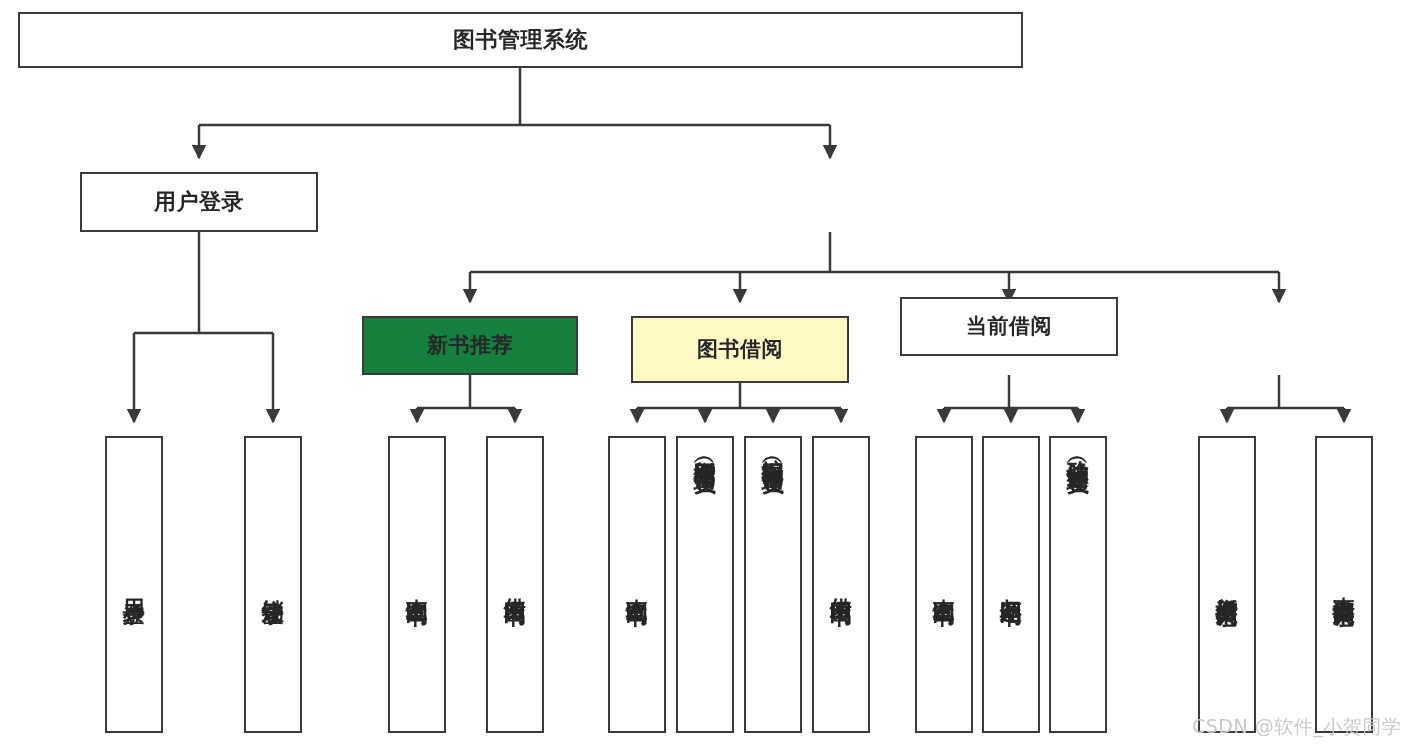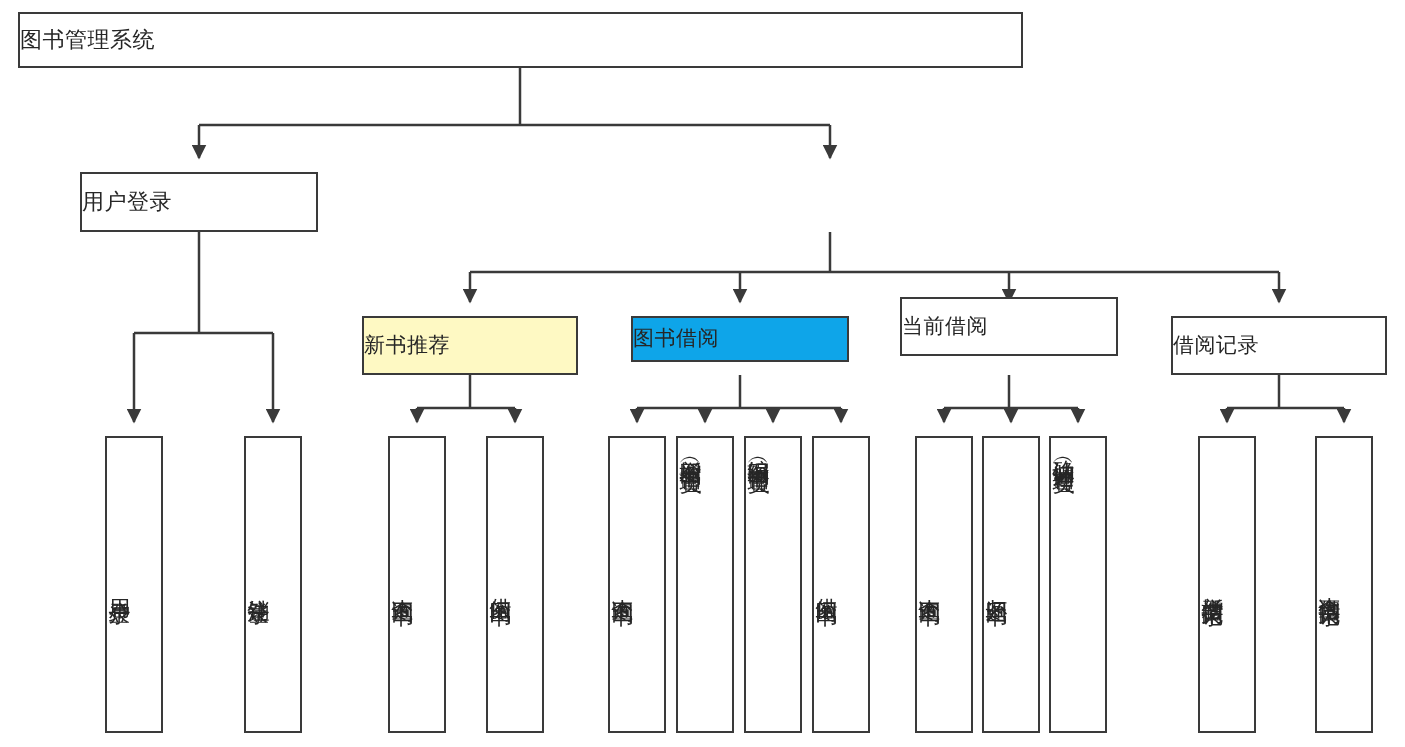--- a/index.html
+++ b/index.html
@@ -25,20 +25,22 @@
     height: 747px;
     pointer-events: none;
   }
   .node {
     position: absolute;
     box-sizing: border-box;
     background: #ffffff;
     border: 2.5px solid #3a3a3a;
     display: flex;
     align-items: center;
+    justify-content: center;
+    font-weight: bold;
   }
   .node .label {
     color: #262626;
     font-size: 21px;
     line-height: 1.12;
     letter-spacing: 0.5px;
     white-space: nowrap;
     text-align: center;
   }
   .node.root .label { font-size: 22px; }
@@ -125,31 +127,28 @@
   </svg>
 
   <div class="node root" style="left: 18px; top: 12px; width: 1005px; height: 56px; border-color: rgb(58, 58, 58); background: rgb(255, 255, 255);">
     <span class="label" style="color: rgb(38, 38, 38);">图书管理系统</span>
   </div>
 
   <div class="node level1" style="left: 80px; top: 172px; width: 238px; height: 60px; border-color: rgb(58, 58, 58); background: rgb(255, 255, 255);">
     <span class="label" style="color: rgb(38, 38, 38);">用户登录</span>
   </div>
 
-  <div class="node level2" style="left: 362px; top: 316px; width: 216px; height: 59px; border-color: rgb(58, 58, 58); background: #fef9c3;">
+  <div class="node level2" style="left: 362px; top: 316px; width: 216px; height: 59px; border-color: rgb(58, 58, 58); background: #15803d;">
     <span class="label" style="color: rgb(38, 38, 38);">新书推荐</span>
   </div>
-  <div class="node level2" style="left: 631px; top: 316px; width: 218px; height: 46px; border-color: rgb(58, 58, 58); background: #0ea5e9;">
+  <div class="node level2" style="left: 631px; top: 316px; width: 218px; height: 67px; border-color: rgb(58, 58, 58); background: #fef9c3;">
     <span class="label" style="color: rgb(38, 38, 38);">图书借阅</span>
   </div>
   <div class="node level2" style="left: 900px; top: 297px; width: 218px; height: 59px; border-color: rgb(58, 58, 58); background: rgb(255, 255, 255);">
     <span class="label" style="color: rgb(38, 38, 38);">当前借阅</span>
-  </div>
-  <div class="node level2" style="left: 1171px; top: 316px; width: 216px; height: 59px; border-color: rgb(58, 58, 58); background: rgb(255, 255, 255);">
-    <span class="label" style="color: rgb(38, 38, 38);">借阅记录</span>
   </div>
 
   <div class="node leaf centered" style="left: 105px; top: 436px; width: 58px; height: 297px; border-color: rgb(58, 58, 58); background: rgb(255, 255, 255);">
     <span class="label" style="color: rgb(38, 38, 38);">用户登录</span>
   </div>
   <div class="node leaf centered" style="left: 244px; top: 436px; width: 58px; height: 297px; border-color: rgb(58, 58, 58); background: rgb(255, 255, 255);">
     <span class="label" style="color: rgb(38, 38, 38);">注销登录</span>
   </div>
   <div class="node leaf centered" style="left: 388px; top: 436px; width: 58px; height: 297px; border-color: rgb(58, 58, 58); background: rgb(255, 255, 255);">
     <span class="label" style="color: rgb(38, 38, 38);">查询图书</span>
@@ -178,14 +177,15 @@
   <div class="node leaf" style="left: 1049px; top: 436px; width: 58px; height: 297px; border-color: rgb(58, 58, 58); background: rgb(255, 255, 255);">
     <span class="label" style="color: rgb(38, 38, 38);">确认归还（管理员）</span>
   </div>
   <div class="node leaf centered" style="left: 1198px; top: 436px; width: 58px; height: 297px; border-color: rgb(58, 58, 58); background: rgb(255, 255, 255);">
     <span class="label" style="color: rgb(38, 38, 38);">新增借阅记录</span>
   </div>
   <div class="node leaf centered" style="left: 1315px; top: 436px; width: 58px; height: 297px; border-color: rgb(58, 58, 58); background: rgb(255, 255, 255);">
     <span class="label" style="color: rgb(38, 38, 38);">查询借阅记录</span>
   </div>
 
+  <div class="watermark" style="left: 1192px; top: 714px; color: rgb(201, 201, 201);">CSDN @软件_小贺同学</div>
 
 </div>
 
 </body></html>

